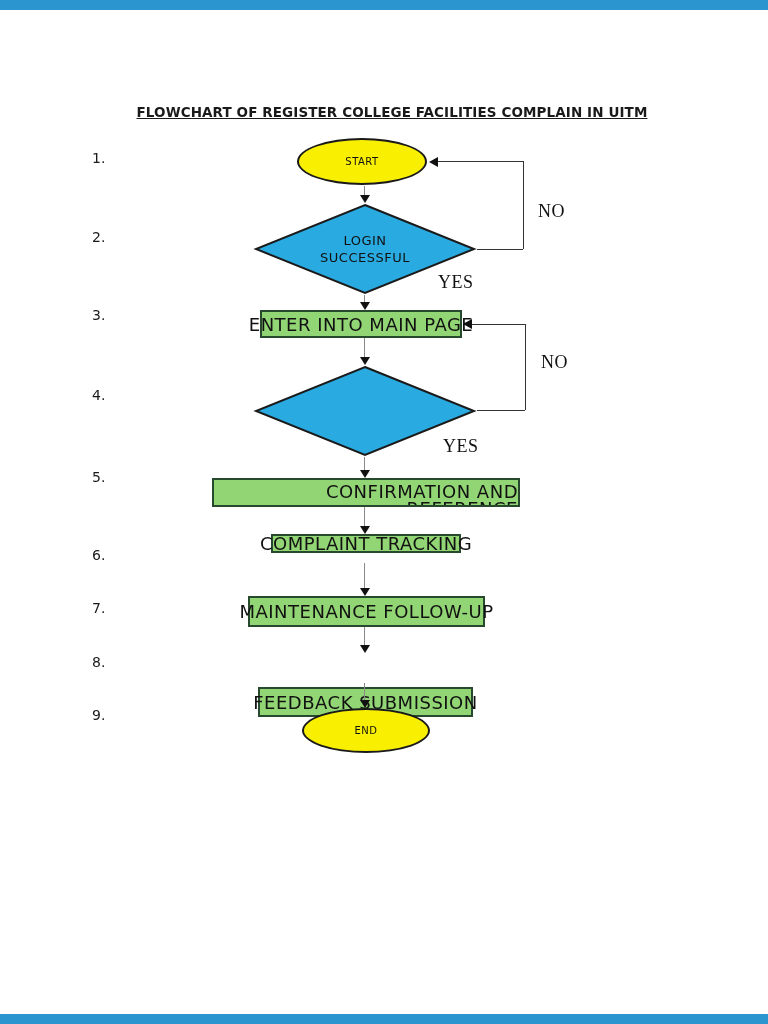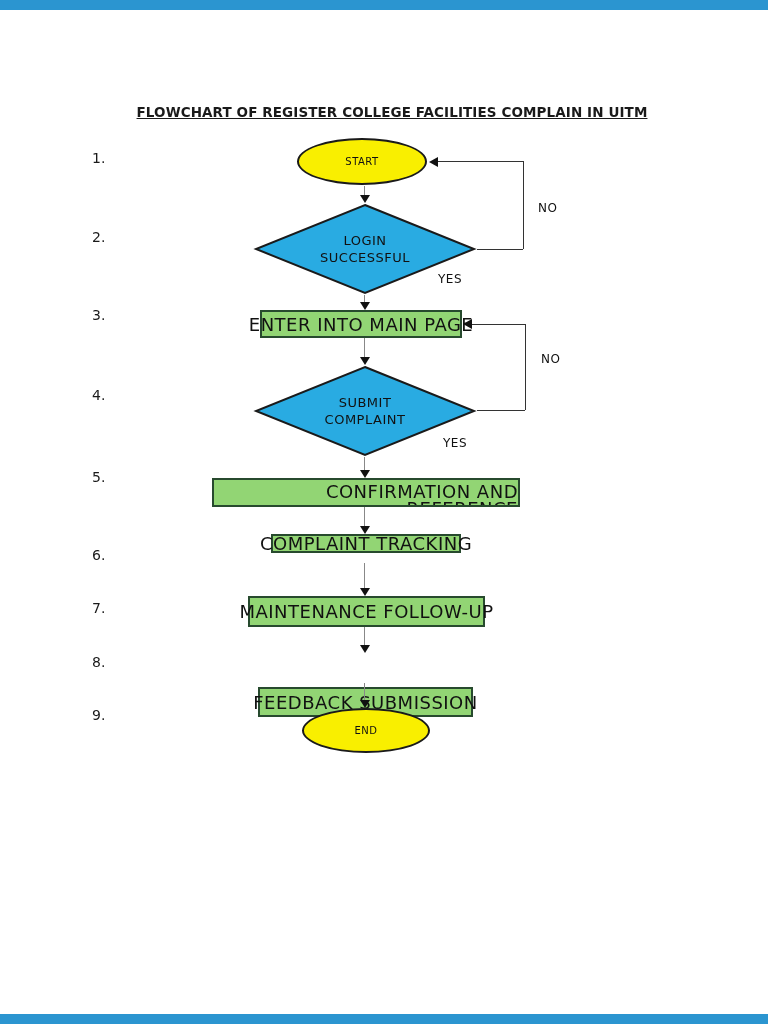--- a/index.html
+++ b/index.html
@@ -57,21 +57,21 @@
     position:absolute; width:0; height:0;
     border-left:5px solid transparent; border-right:5px solid transparent;
     border-top:8px solid #111111;
   }
   .arrow-left {
     position:absolute; width:0; height:0;
     border-top:5px solid transparent; border-bottom:5px solid transparent;
     border-right:9px solid #111111;
   }
 
-  .elabel { position:absolute; font-size:12px; color:#111111; letter-spacing:0.5px; }
+  .elabel { position:absolute; font-size:18px; color:#111111; letter-spacing:0.5px;font-family:Liberation Serif, serif; }
 </style>
 </head>
 <body>
 
 <div id="page">
 
   <div class="frame top"></div>
   <div class="frame bottom"></div>
 
   <h1 id="title">FLOWCHART OF REGISTER COLLEGE FACILITIES COMPLAIN IN UITM</h1>
@@ -121,24 +121,20 @@
   <div class="hline" style="left:477px;top:410px;width:48px"></div>
   <div class="elabel" style="left:541px;top:352px">NO</div>
   <div class="elabel" style="left:443px;top:436px">YES</div>
 
   <div class="vstem" style="left:364px;top:338px;height:20px"></div>
   <div class="arrow-down" style="left:360px;top:357px"></div>
 
   <svg class="diamond" style="left:253px;top:365px" width="224" height="92" viewBox="0 0 224 92">
     <polygon points="112,2 221,46 112,90 3,46"></polygon>
   </svg>
-  <div class="dlabel" style="left:253px;top:365px;width:224px;height:92px">
-    <span>SUBMIT</span>
-    <span>COMPLAINT</span>
-  </div>
 
   <div class="vstem" style="left:364px;top:457px;height:14px"></div>
   <div class="arrow-down" style="left:360px;top:470px"></div>
 
   <div class="pbox clip2" style="left:212px;top:478px;width:308px;height:29px">
     <div>CONFIRMATION AND REFERENCE</div>
     <div>NUMBER</div>
   </div>
 
   <div class="vstem" style="left:364px;top:507px;height:20px"></div>

